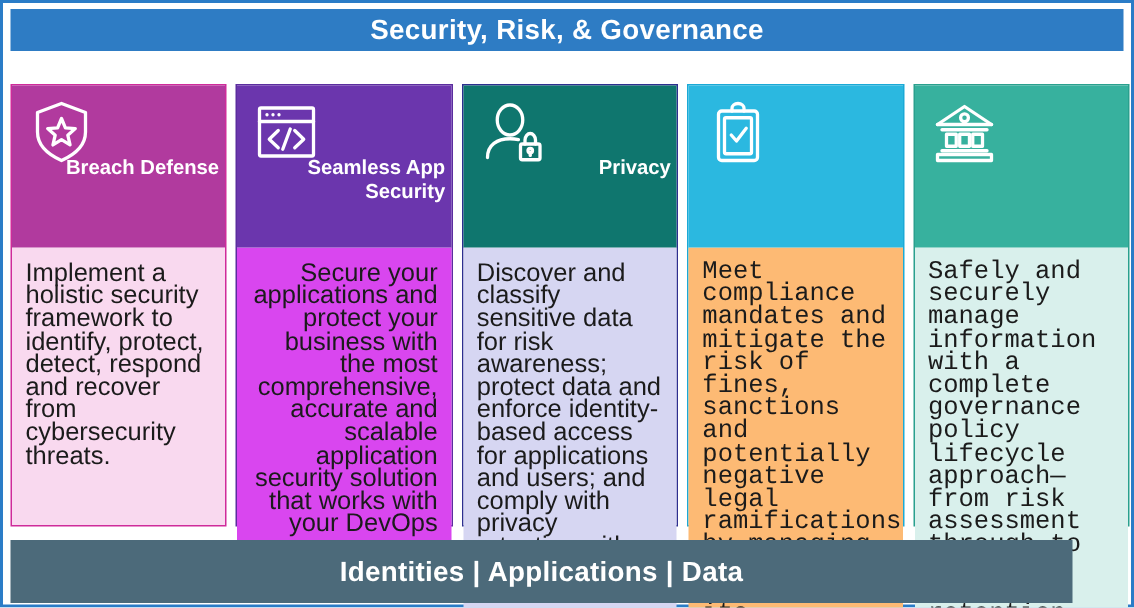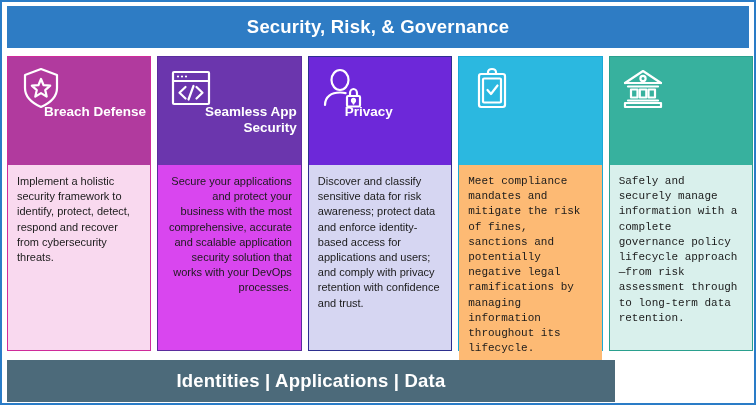--- a/index.html
+++ b/index.html
@@ -21,21 +21,21 @@
     border: 2px solid #2a7cc7;
     background: #ffffff;
   }
 
   
   .top-banner {
     position: absolute;
     left: 5px;
     top: 4px;
     width: 742px;
-    height: 42px;
+    height: 28px;
     background: #2e7cc4;
     display: flex;
     align-items: center;
     justify-content: center;
   }
   .top-banner-title {
     color: #ffffff;
     font-size: 18.5px;
     font-weight: bold;
     letter-spacing: 0.2px;
@@ -84,31 +84,31 @@
     color: #ffffff;
     font-size: 13.5px;
     font-weight: bold;
     line-height: 16px;
     padding-left: 28px;
   }
   .col-body {
     flex: 1 1 auto;
     box-sizing: border-box;
     padding: 9px 9px 8px 9px;
-    font-size: 11px;
+    font-size: 17px;
     line-height: 15.2px;
     color: #1b1b1b;
   }
 
   
   .bottom-banner {
     position: absolute;
     left: 5px;
     top: 358px;
-    width: 608px;
+    width: 708px;
     height: 42px;
     background: #4c6a7a;
     display: flex;
     align-items: center;
     justify-content: center;
   }
   .bottom-banner-title {
     color: #ffffff;
     font-size: 18.5px;
     font-weight: bold;
@@ -153,21 +153,21 @@
             <polyline points="29.5,23 35.5,28.8 29.5,34.5"></polyline>
             <line x1="26.5" y1="22" x2="21.5" y2="35.5"></line>
           </svg>
         </span>
         <div class="col-title">Seamless App Security</div>
       </div>
       <div class="col-body" style="background: #d946ef;">Secure your applications and protect your business with the most comprehensive, accurate and scalable application security solution that works with your DevOps processes.</div>
     </div>
 
     <div class="column" id="col2" style="border-color: rgb(45, 47, 143);">
-      <div class="col-head" style="background: #6d28d9;">
+      <div class="col-head" style="background: #0f766e; text-align: right;">
         <span class="col-icon">
           <svg viewBox="0 0 48 48" fill="none" stroke="#ffffff" stroke-width="2.2" stroke-linejoin="round" stroke-linecap="round">
             <ellipse cx="22" cy="16" rx="8.5" ry="10"></ellipse>
             <path d="M7 41 C7 32.5 13.5 28.5 22 28.5 C24 28.5 25.9 28.7 27.6 29.1"></path>
             <rect x="29" y="32" width="13" height="10.5" rx="1.2"></rect>
             <path d="M32 32 V29.4 C32 26.9 33.8 25 35.5 25 C37.2 25 39 26.9 39 29.4 V32"></path>
             <circle cx="35.5" cy="36.4" r="1.5"></circle>
             <line x1="35.5" y1="37.4" x2="35.5" y2="39.6"></line>
           </svg>
         </span>

